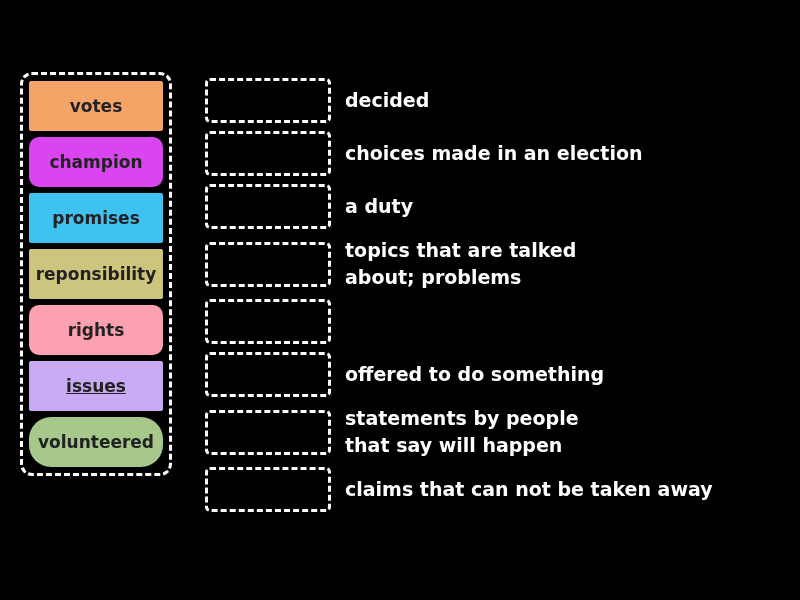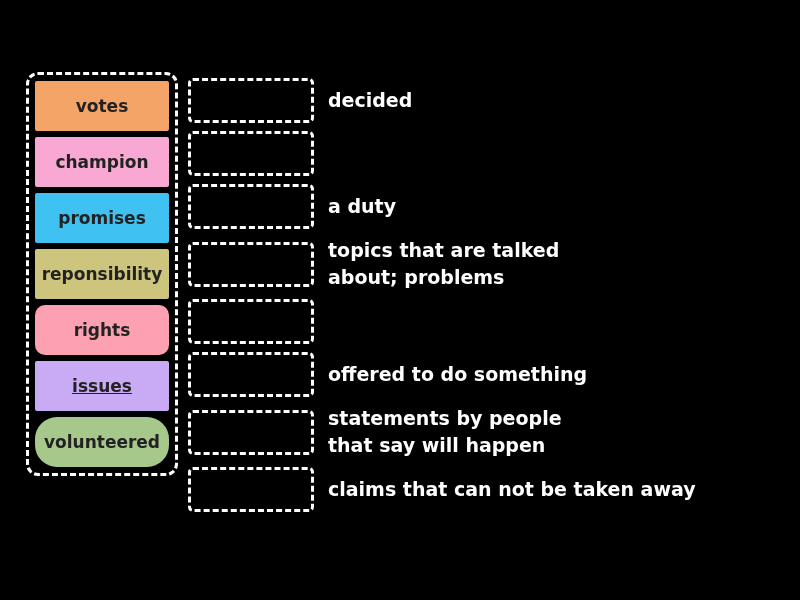--- a/index.html
+++ b/index.html
@@ -11,21 +11,21 @@
   .stage {
     position: relative;
     width: 800px;
     height: 600px;
     background: #000000;
     overflow: hidden;
   }
   
   .tile-column {
     position: absolute;
-    left: 26px;
+    left: 20px;
     top: 72px;
     width: 152px;
     box-sizing: border-box;
     border: 3px dashed #ffffff;
     border-radius: 12px;
     padding: 6px;
     display: flex;
     flex-direction: column;
     gap: 6px;
   }
@@ -37,21 +37,21 @@
     justify-content: center;
     color: #222222;
     font-size: 17px;
     font-weight: 600;
     cursor: grab;
     white-space: nowrap;
   }
   
   .match-column {
     position: absolute;
-    left: 188px;
+    left: 205px;
     top: 78px;
     display: flex;
     flex-direction: column;
     gap: 8px;
   }
   .match-row {
     display: flex;
     align-items: center;
     gap: 14px;
   }
@@ -71,35 +71,36 @@
     white-space: pre-line;
   }
 </style>
 </head>
 <body>
 
 <div class="stage">
 
   <div class="tile-column">
     <div class="tile" style="background: rgb(244, 164, 103);">votes</div>
-    <div class="tile" style="background: #f9a8d4;">champion</div>
+    <div class="tile" style="background: #d946ef; border-radius: 10px;">champion</div>
     <div class="tile" style="background: rgb(63, 193, 242);">promises</div>
     <div class="tile" style="background: rgb(205, 197, 125);">reponsibility</div>
     <div class="tile" style="background: rgb(253, 161, 178); border-radius: 10px;">rights</div>
     <div class="tile" style="background: rgb(201, 170, 244); text-decoration: underline;">issues</div>
     <div class="tile" style="background: rgb(166, 201, 139); border-radius: 22px;">volunteered</div>
   </div>
 
   <div class="match-column">
     <div class="match-row">
       <div class="drop-box"></div>
       <div class="clue">decided</div>
     </div>
     <div class="match-row">
       <div class="drop-box"></div>
+      <div class="clue">choices made in an election</div>
     </div>
     <div class="match-row">
       <div class="drop-box"></div>
       <div class="clue">a duty</div>
     </div>
     <div class="match-row">
       <div class="drop-box"></div>
       <div class="clue">topics that are talked
 about; problems</div>
     </div>

